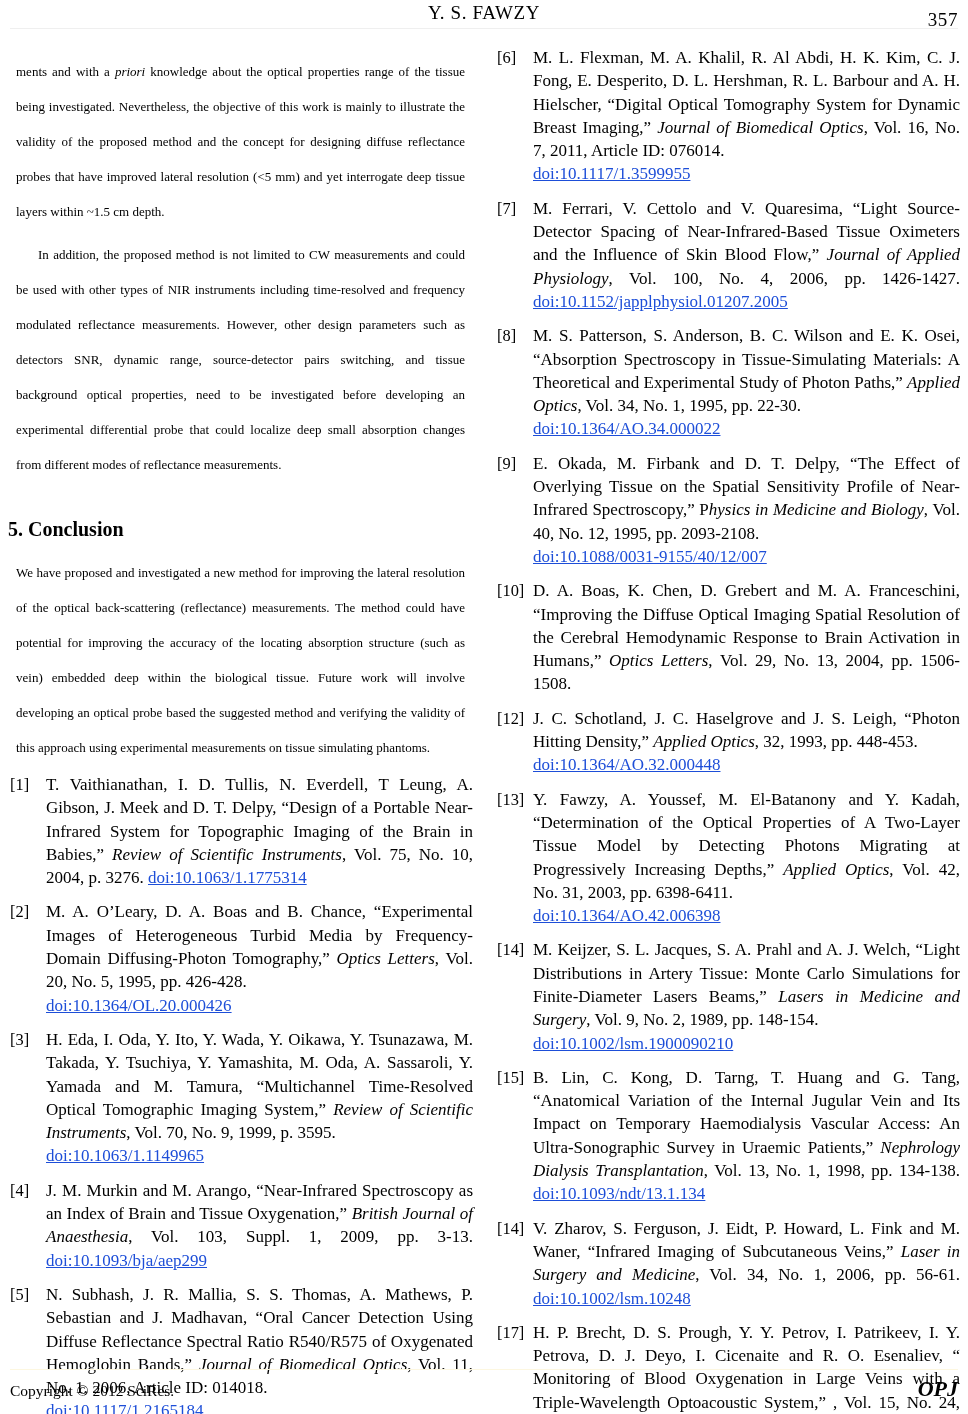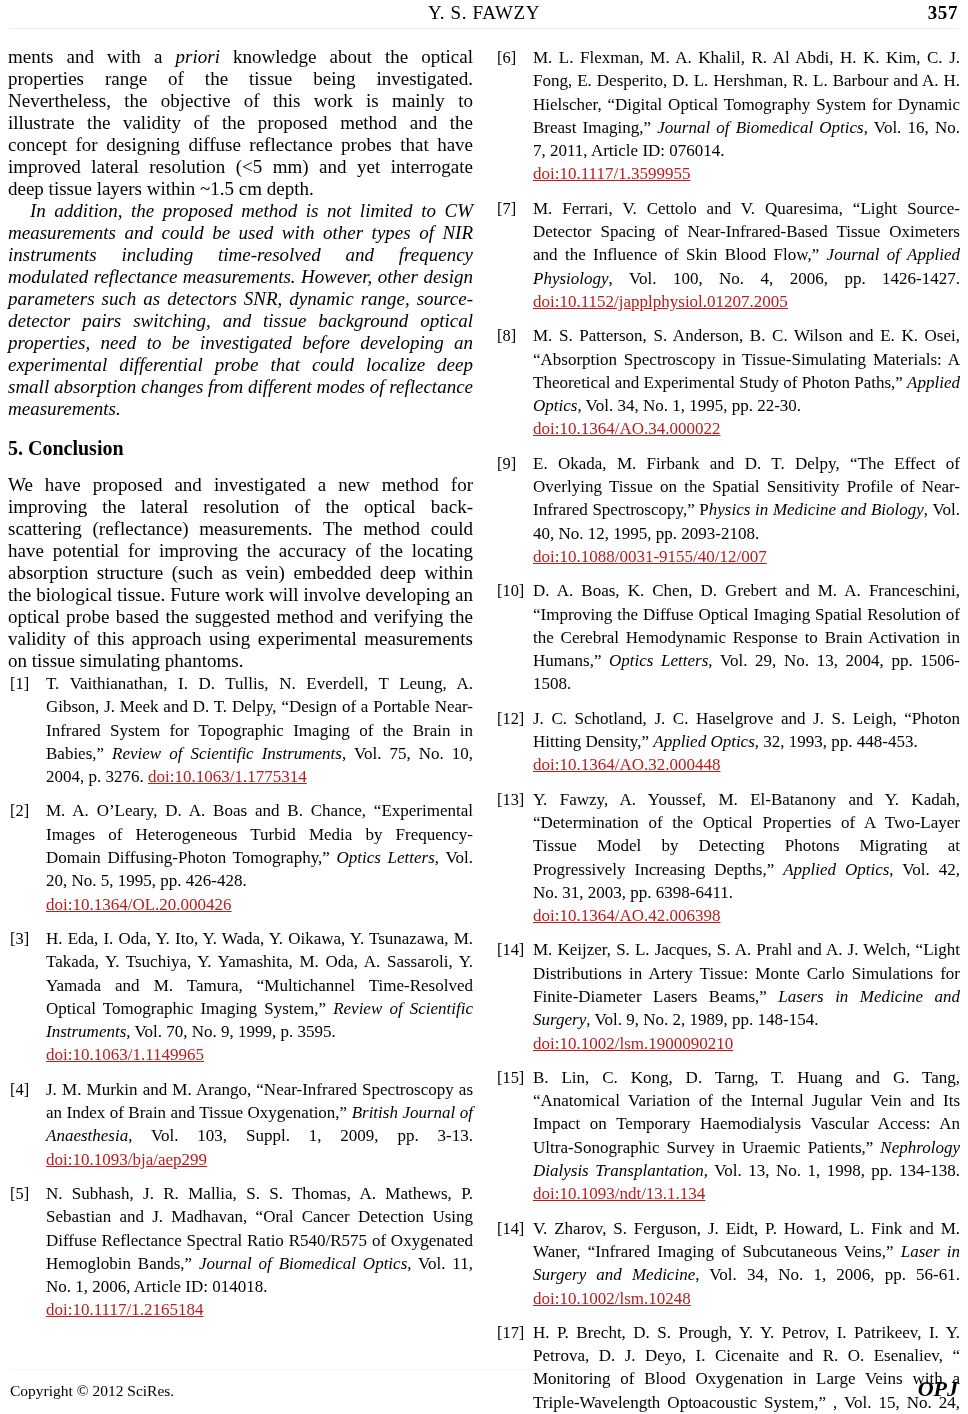--- a/index.html
+++ b/index.html
@@ -36,23 +36,22 @@
     font-size: 19px;
     letter-spacing: 0.6px;
   }
   .runhead .author {
     font-size: 19px;
     font-weight: normal;
   }
   .runhead .pageno {
     position: absolute;
     right: 0;
-    top: 0;
+    top: 7px;
     font-size: 19px;
-    font-weight: bold;
   }
   .rule-top {
     position: absolute;
     top: 28px;
     left: 10px;
     right: 10px;
     height: 1px;
     background: #efefef;
   }
 
@@ -63,34 +62,33 @@
     left: 8px;
     width: 952px;
     display: flex;
     gap: 22px;
   }
   .col {
     width: 465px;
   }
 
   p.body {
-    margin: 0;
-    font-size: 19px;
-    line-height: 22px;
+    margin: 8px;
+    font-size: 13px;
+    line-height: 35px;
     text-align: justify;
     text-justify: inter-word;
     hyphens: none;
   }
   p.body.indent {
     text-indent: 22px;
-    font-style: italic;
   }
 
   h2.section {
-    margin: 17px 0 14px 0;
+    margin: 36px 0 14px 0;
     font-size: 20px;
     font-weight: bold;
     font-family: "Liberation Serif", "DejaVu Serif", serif;
     text-align: left;
   }
 
   h3.refhead {
     margin: 40px 0 9px 0;
     font-size: 19.5px;
     font-weight: bold;
@@ -119,21 +117,21 @@
     box-sizing: border-box;
   }
   li.refitem .reftext {
     flex: 1 1 auto;
     font-size: 17px;
     line-height: 23.3px;
     text-align: justify;
     text-justify: inter-word;
   }
   a.doi {
-    color: #b91c1c;
+    color: #1d4ed8;
     text-decoration: underline;
   }
 
   
   .rule-bot {
     position: absolute;
     bottom: 44px;
     left: 10px;
     right: 10px;
     height: 1px;

